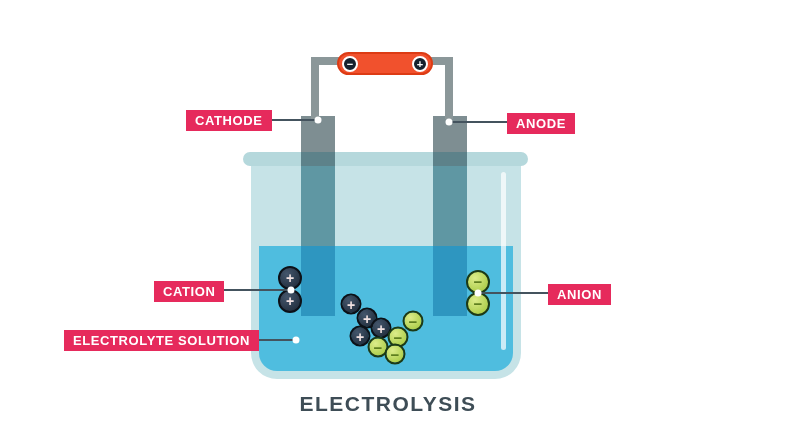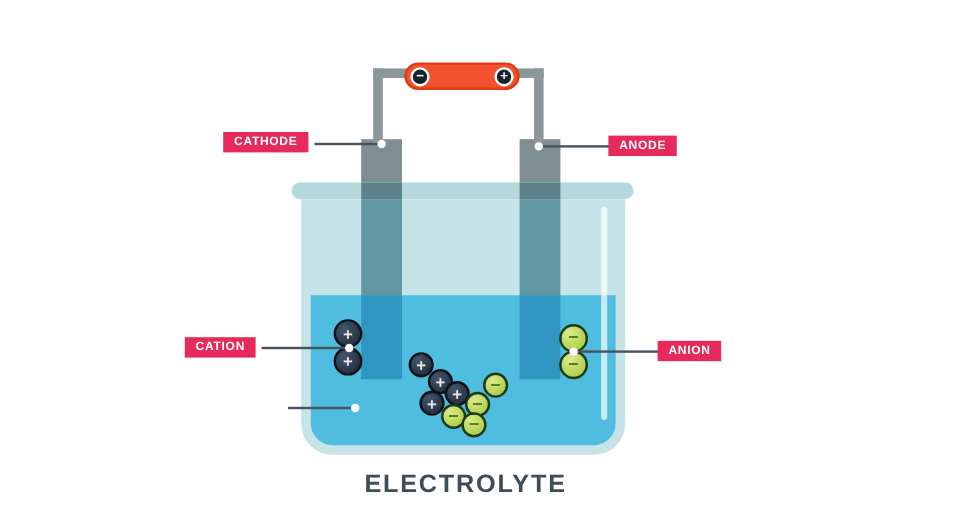--- a/index.html
+++ b/index.html
@@ -85,21 +85,21 @@
   #line-anion       { left:478px; top:292px; width:72px; }
   #line-electrolyte { left:240px; top:339px; width:56px; }
   .dot {
     position:absolute; width:7px; height:7px; background:#ffffff;
     border-radius:50%; transform:translate(-50%,-50%); z-index:5;
   }
 
   
   .tag {
     position:absolute; background:var(--label_bg); color:var(--label_text);
-    font-size:10px; font-weight:bold; letter-spacing:0.6px;
+    font-size:13px; font-weight:bold; letter-spacing:0.6px;
     padding:3px 9px 3px 9px; z-index:5; white-space:nowrap;
   }
   #tag-cathode     { left:186px; top:110px; }
   #tag-anode       { left:507px; top:113px;text-align:center; }
   #tag-cation      { left:154px; top:281px; }
   #tag-anion       { left:548px; top:284px;text-align:right; }
   #tag-electrolyte { left:64px;  top:330px; }
 
   
   #diagram-title {
@@ -193,16 +193,17 @@
   <div class="dot" style="left:318px; top:120px;"></div>
   <div class="dot" style="left:449px; top:122px;"></div>
   <div class="dot" style="left:291px; top:290px;"></div>
   <div class="dot" style="left:478px; top:293px;"></div>
   <div class="dot" style="left:296px; top:340px;"></div>
 
   <div class="tag" id="tag-cathode">CATHODE</div>
   <div class="tag" id="tag-anode">ANODE</div>
   <div class="tag" id="tag-cation">CATION</div>
   <div class="tag" id="tag-anion">ANION</div>
-
-  <div id="diagram-title">ELECTROLYTE</div>
+  <div class="tag" id="tag-electrolyte">ELECTROLYTE SOLUTION</div>
+
+  <div id="diagram-title">ELECTROLYSIS</div>
 
 </div>
 
 </body></html>

